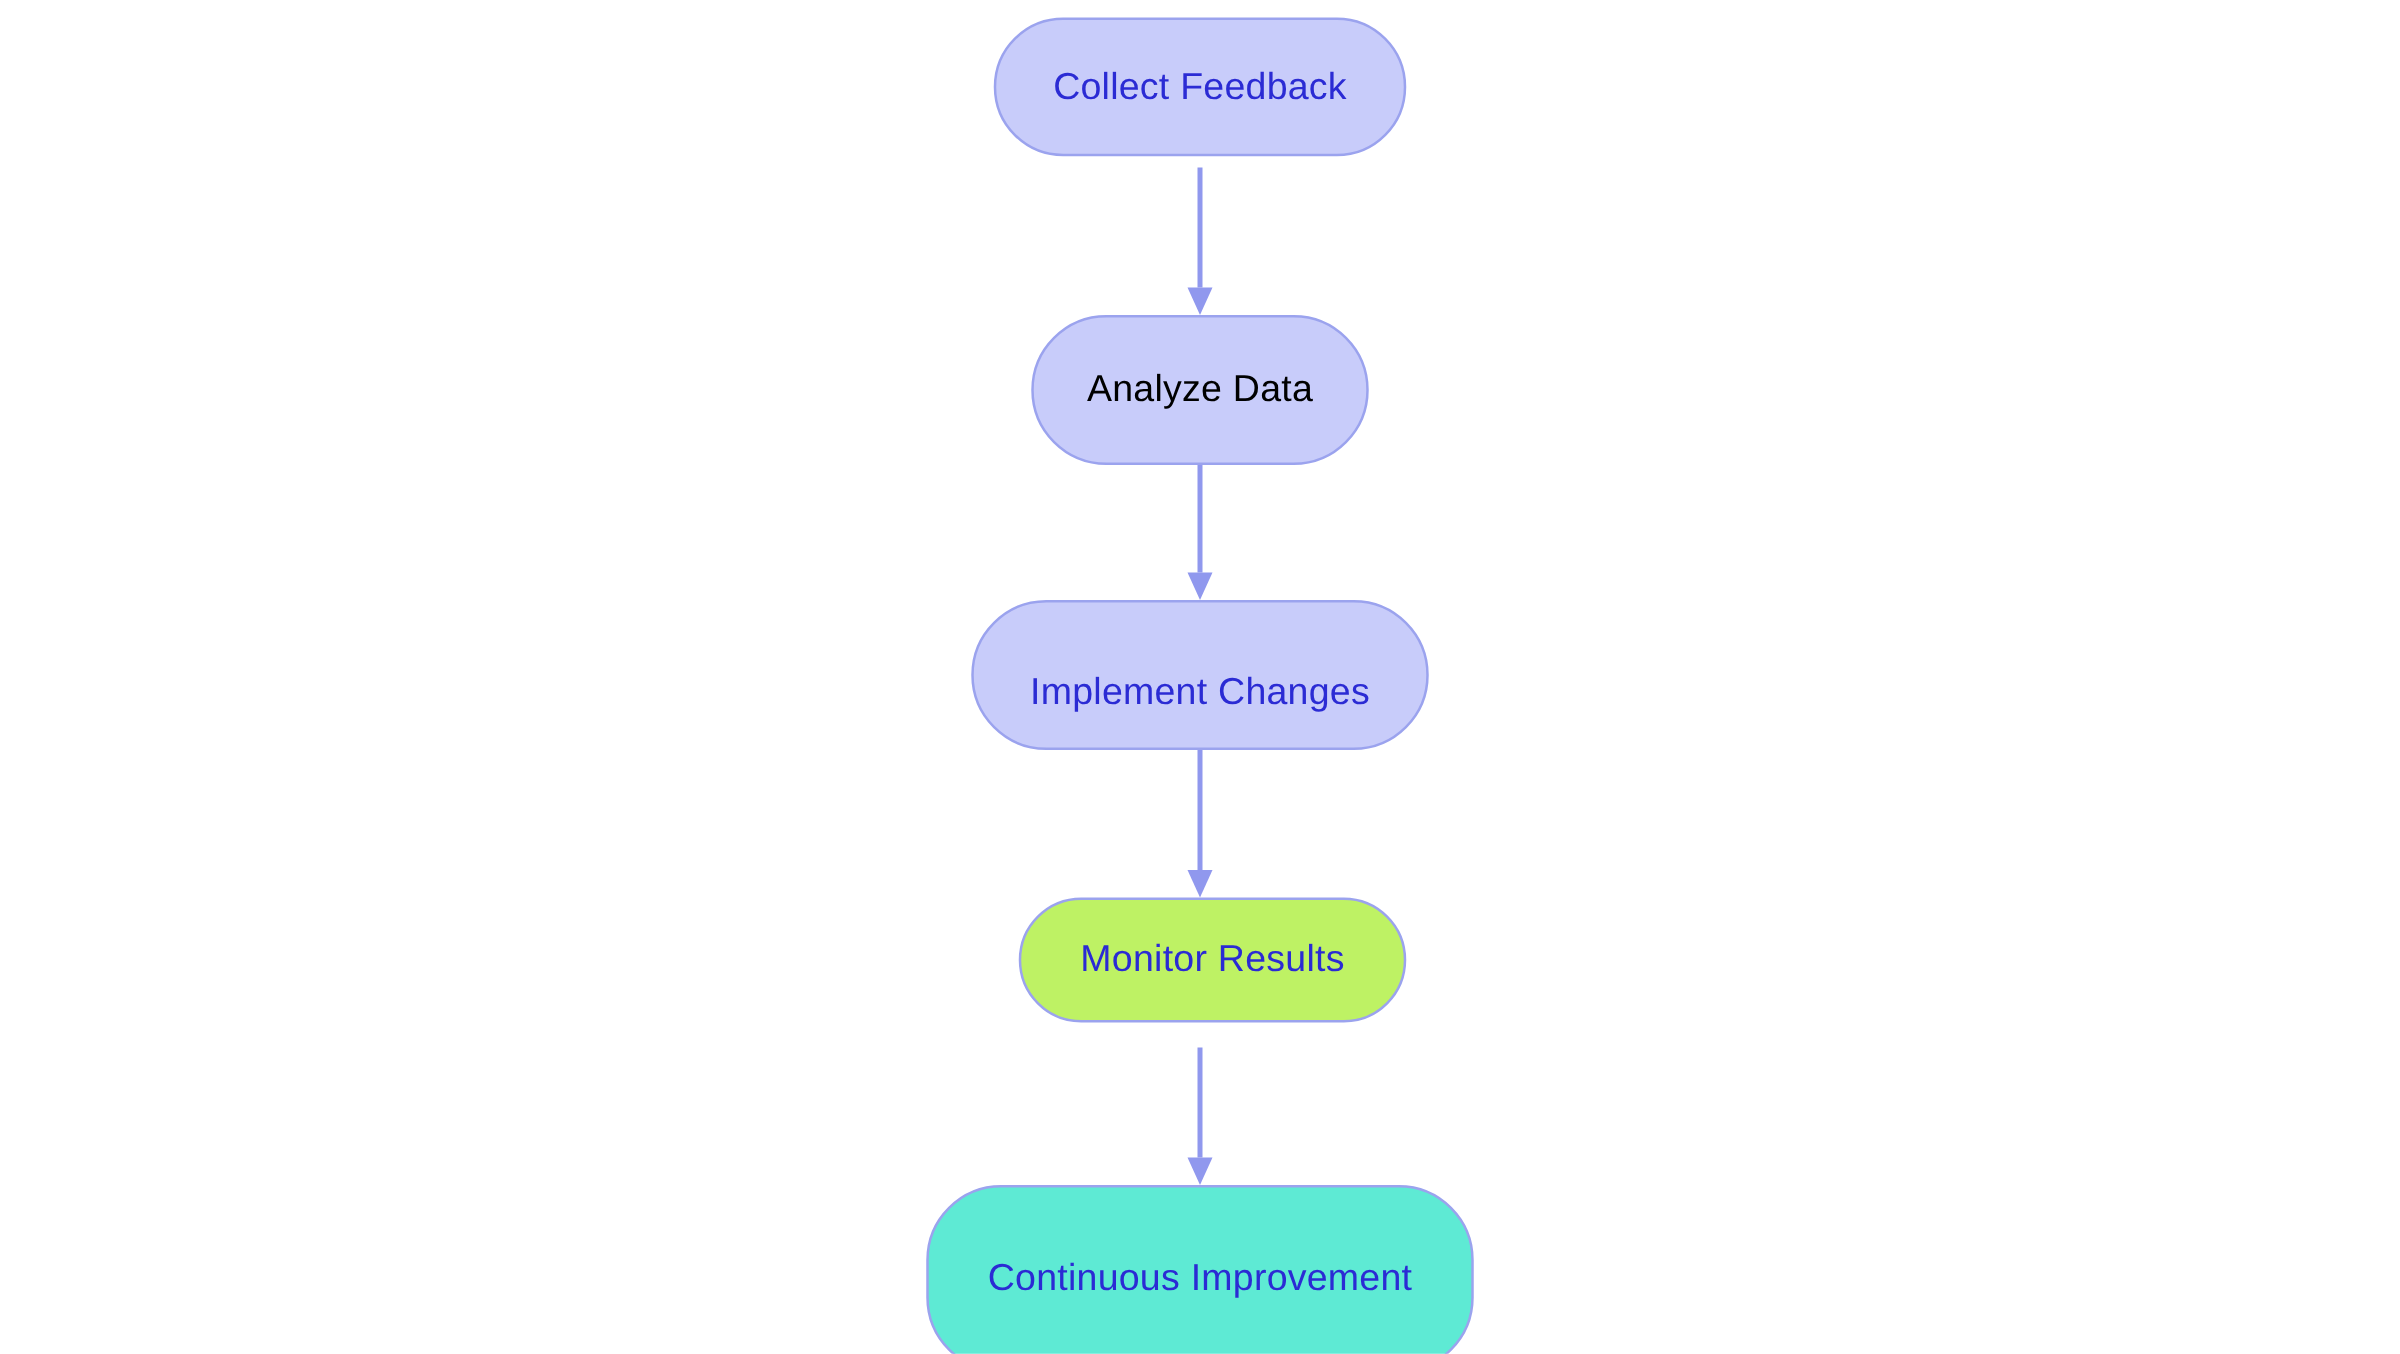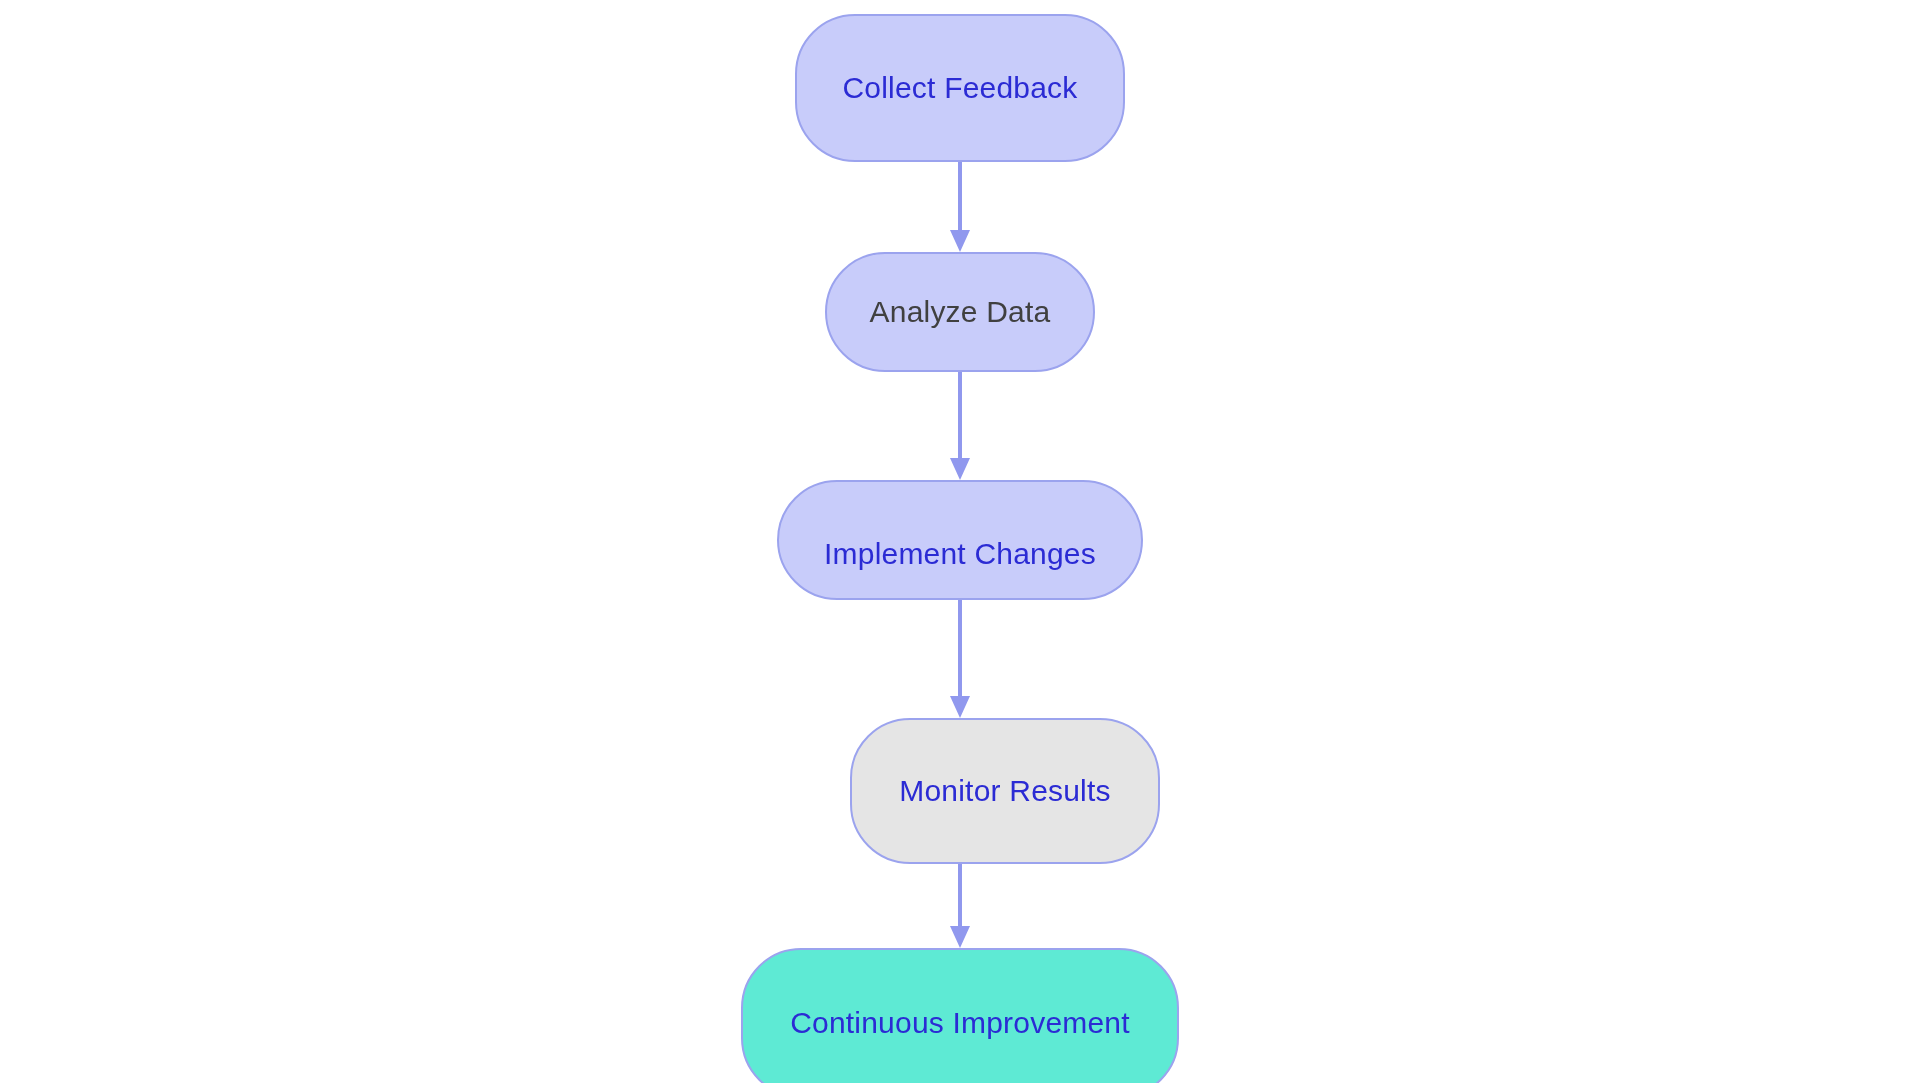--- a/index.html
+++ b/index.html
@@ -66,33 +66,33 @@
         <polygon points="950,230 970,230 960,252" fill="#9098ee"></polygon>
         <rect x="958" y="372" width="4" height="86" fill="#9098ee"></rect>
         <polygon points="950,458 970,458 960,480" fill="#9098ee"></polygon>
         <rect x="958" y="600" width="4" height="96" fill="#9098ee"></rect>
         <polygon points="950,696 970,696 960,718" fill="#9098ee"></polygon>
         <rect x="958" y="838" width="4" height="88" fill="#9098ee"></rect>
         <polygon points="950,926 970,926 960,948" fill="#9098ee"></polygon>
       </g>
   </svg>
 
-  <div class="flow-node" style="left: 795px; top: 14px; width: 330px; height: 148px; border-radius: 60px; background: rgb(200, 204, 250); border-color: rgb(155, 163, 238);">
+  <div class="flow-node" style="left: 795px; top: 14px; width: 330px; height: 111px; border-radius: 60px; background: rgb(200, 204, 250); border-color: rgb(155, 163, 238);">
     <span class="flow-node-label" style="color: rgb(43, 43, 212);">Collect Feedback</span>
   </div>
 
   <div class="flow-node" style="left: 825px; top: 252px; width: 270px; height: 120px; border-radius: 60px; background: rgb(200, 204, 250); border-color: rgb(155, 163, 238);">
-    <span class="flow-node-label" style="color: #404040;">Analyze Data</span>
+    <span class="flow-node-label" style="color: #000000;">Analyze Data</span>
   </div>
 
   <div class="flow-node" style="left: 777px; top: 480px; width: 366px; height: 120px; border-radius: 60px; background: rgb(200, 204, 250); border-color: rgb(155, 163, 238);">
     <span class="flow-node-label" style="color: rgb(43, 43, 212); margin-top: 28px;">Implement Changes</span>
   </div>
 
-  <div class="flow-node" style="left: 850px; top: 718px; width: 310px; height: 146px; border-radius: 60px; background: #e5e5e5; border-color: rgb(155, 163, 238);">
+  <div class="flow-node" style="left: 815px; top: 718px; width: 310px; height: 100px; border-radius: 60px; background: #bef264; border-color: rgb(155, 163, 238);">
     <span class="flow-node-label" style="color: rgb(43, 43, 212);">Monitor Results</span>
   </div>
 
   <div class="flow-node" style="left: 741px; top: 948px; width: 438px; height: 150px; border-radius: 60px; background: #5eead4; border-color: rgb(155, 163, 238); justify-content: center;">
     <span class="flow-node-label" style="color: rgb(43, 43, 212);">Continuous Improvement</span>
   </div>
 
 </div>
 
 </body></html>

